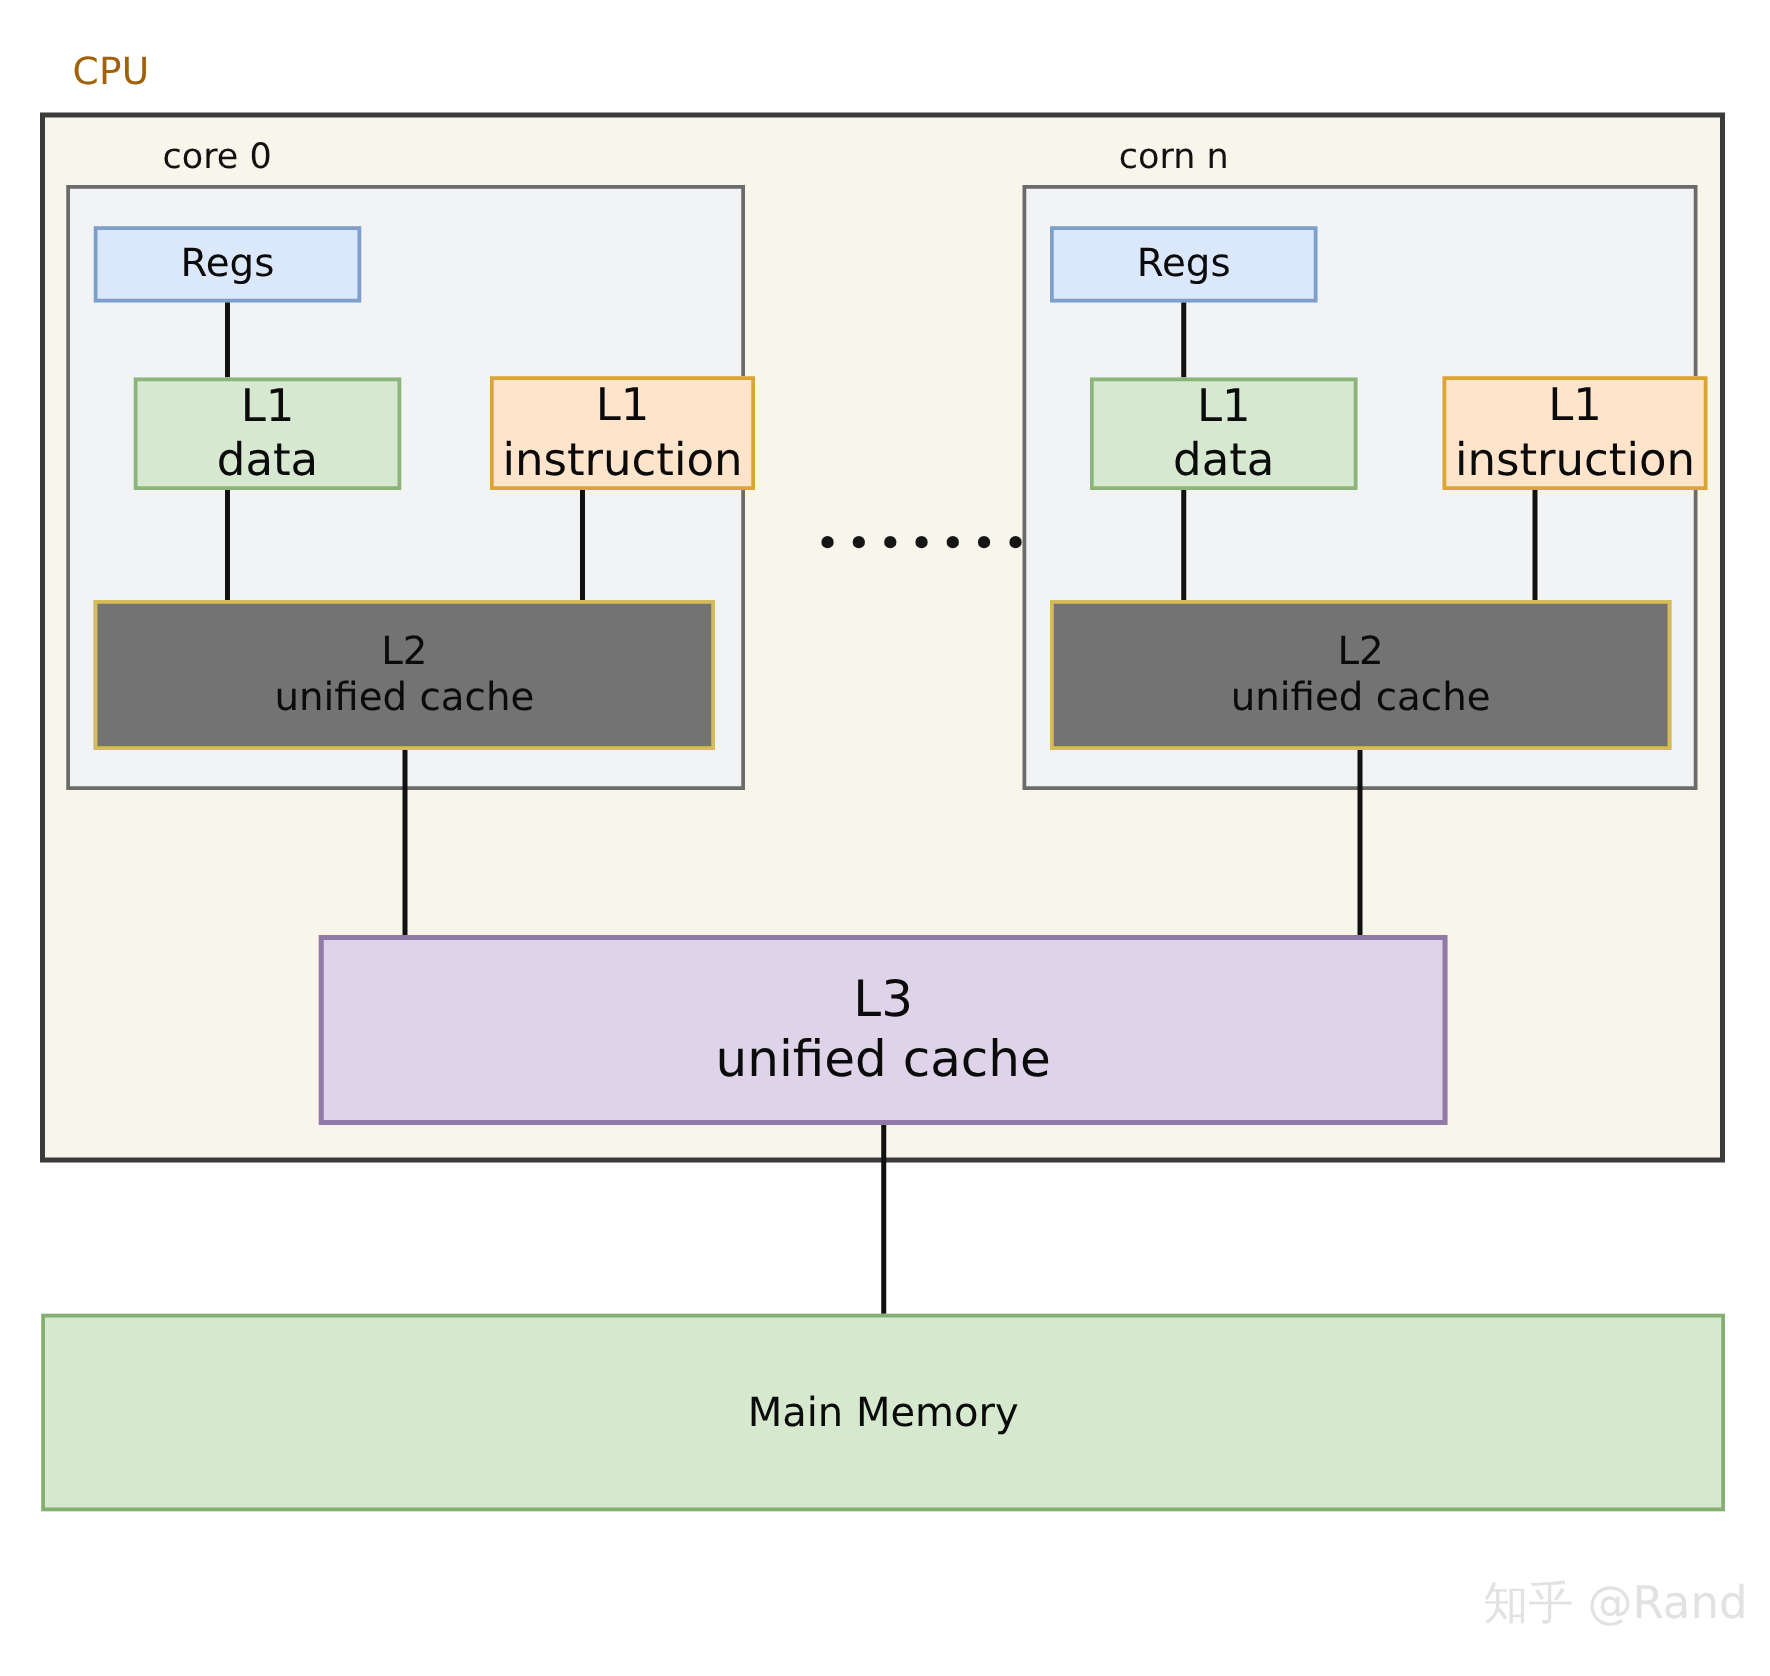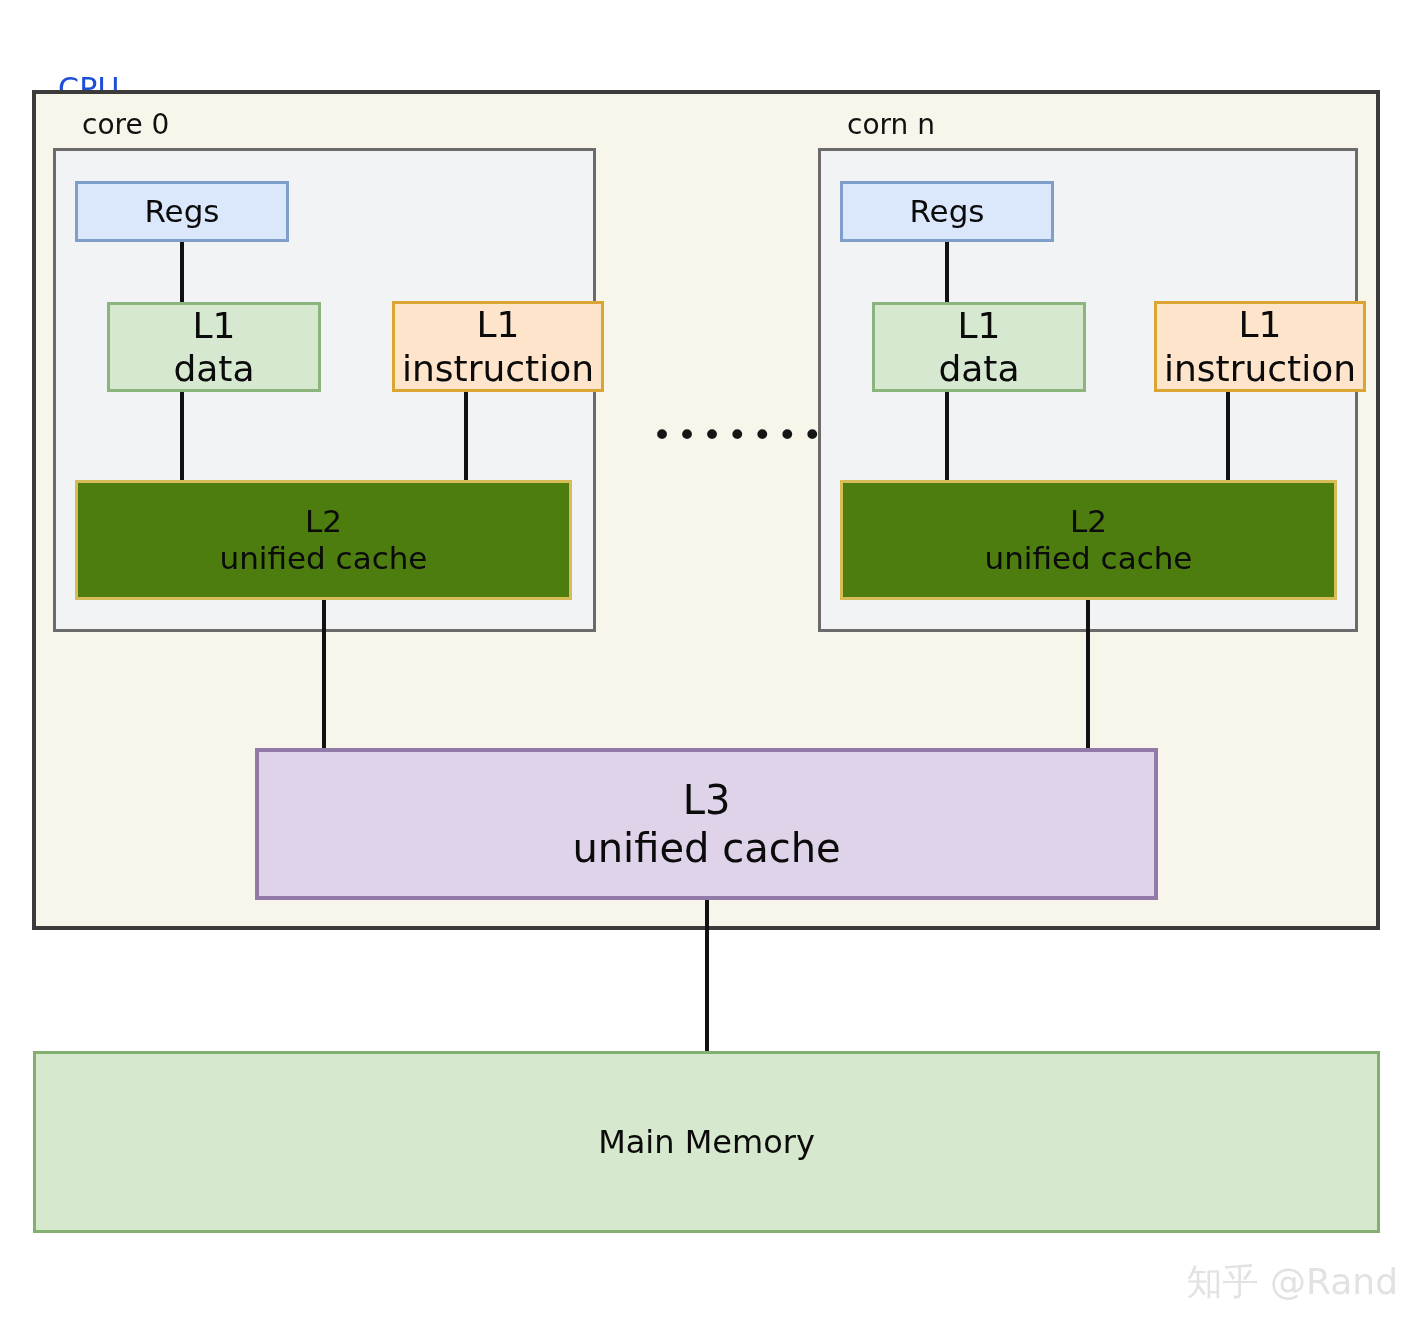--- a/index.html
+++ b/index.html
@@ -32,40 +32,40 @@
     color: #0b0b0b;
     font-family: "DejaVu Sans", sans-serif;
   }
 
   
   .cpu-label {
     position: absolute;
     left: 58px;
     top: 40px;
     font-size: 30px;
-    color: #1d4ed8;
+    color: #a16207;
     letter-spacing: .2px;
-    margin-top: 31px;
   }
   .cpu-box {
     position: absolute;
     left: 32px;
     top: 90px;
     width: 1348px;
     height: 840px;
     background: #f8f5ea;
     border: 4px solid #3b3b3b;
     box-sizing: border-box;
   }
 
   
   .core-label {
     position: absolute;
     font-size: 28px;
     color: #111111;
+    margin-left: 48px;
   }
   .core-box {
     position: absolute;
     background: #f2f3f4;
     border: 3px solid #6b6b6b;
     box-sizing: border-box;
   }
 
   
   .regs {
@@ -74,21 +74,21 @@
   }
   .l1d {
     background: #d6e8d0;
     border: 3px solid #8bb57c;
   }
   .l1i {
     background: #fde4cb;
     border: 3px solid #dba534;
   }
   .l2 {
-    background: #4d7c0f;
+    background: #737373;
     border: 3px solid #d6bc56;
   }
   .l3 {
     background: #ded3e8;
     border: 4px solid #9179a8;
   }
   .mainmem {
     background: #d6e8cd;
     border: 3px solid #85ae71;
   }
@@ -200,19 +200,19 @@
   </div>
   <div class="vline" style="left:1086px; top:600px; height:150px;"></div>
 
   <div class="abox l3 t-l3" style="left:255px; top:748px; width:903px; height:152px;">
     <span>L3</span>
     <span>unified cache</span>
   </div>
 
   <div class="vline" style="left:705px; top:900px; height:152px;"></div>
 
-  <div class="abox mainmem t-mem" style="left:33px; top:1051px; width:1347px; height:182px;">
+  <div class="abox mainmem t-mem" style="left:33px; top:1051px; width:1347px; height:158px;">
     <span>Main Memory</span>
   </div>
 
   <div class="watermark">知乎 @Rand</div>
 
 </div>
 
 </body></html>

